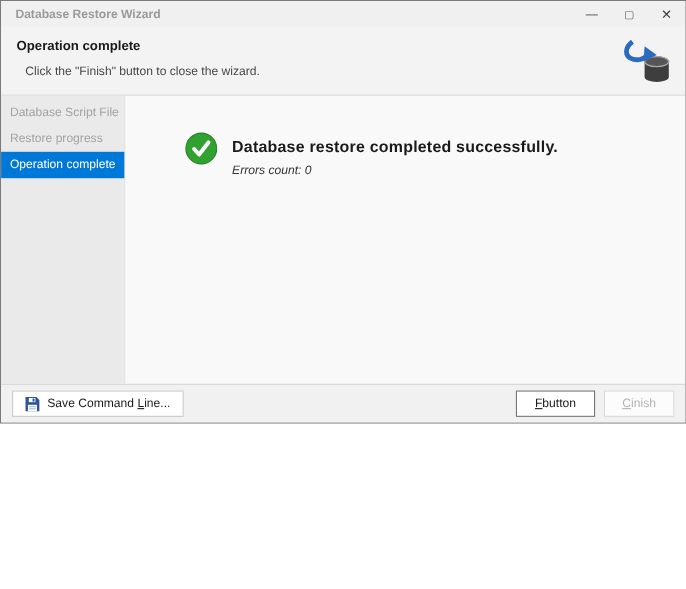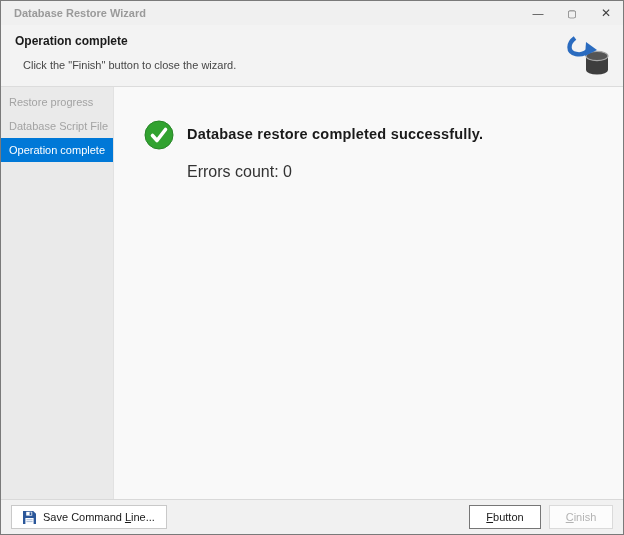--- a/index.html
+++ b/index.html
@@ -1,20 +1,20 @@
 <!DOCTYPE html>
 <html><head>
 <meta charset="utf-8">
 <style>
   * { box-sizing: border-box; margin: 0; padding: 0; }
   html, body { width: 624px; height: 535px; background: #ffffff; }
   body { font-family: "Liberation Sans", sans-serif; overflow: hidden; }
 
   .window {
-    width: 624px; height: 535px;
+    width: 624px; height: 385px;
     border: 1px solid #7a7a7a;
     background: #f4f4f4;
     display: flex; flex-direction: column;
   }
 
   
   .titlebar {
     height: 24px; background: #f0f0f0;
     display: flex; align-items: center; flex-shrink: 0;
   }
@@ -45,26 +45,26 @@
   .sidebar {
     width: 113px; background: #eaeaea; padding-top: 3px;
     border-right: 1px solid #e2e2e2; flex-shrink: 0;
   }
   .side-item {
     height: 24px; line-height: 24px; padding-left: 8px;
     font-size: 11px; color: #a3a3a3; white-space: nowrap; overflow: hidden;
   }
   .side-item.active { background: #0078d7; color: #ffffff; }
 
-  .content { flex: 1; background: #f9f9f9; }
+  .content { flex: 1; background: #f9f9f9; padding-left: 24px; }
   .status-row { display: flex; padding: 33px 0 0 30px; }
   .check-icon { width: 30px; height: 30px; flex-shrink: 0; }
   .status-text { margin-left: 13px; }
   .status-msg { font-size: 14.5px; font-weight: bold; color: #1a1a1a; margin-top: 6px; letter-spacing: 0.2px; }
-  .errors-count { font-size: 16px; color: #333333; margin-top: 21px; }
+  .errors-count { font-size: 11px; color: #333333; margin-top: 7px; font-style: italic; }
 
   
   .footer {
     height: 35px; background: #f1f1f1; border-top: 1px solid #d9d9d9;
     display: flex; align-items: center; justify-content: space-between;
     padding: 0 10px; flex-shrink: 0; gap: 48px;
   }
   .btn {
     font-size: 11px; background: #ffffff; border: 1px solid #c9c9c9;
     height: 24px; display: inline-flex; align-items: center; justify-content: center;
@@ -100,22 +100,22 @@
         <ellipse cx="33" cy="22" rx="11" ry="4.6" fill="#555555" stroke="#a9a9a9" stroke-width="1.2"></ellipse>
 
         <path d="M11 4 C4 9 3 18 12 20 C18 21.3 22 19 25 15.5" fill="none" stroke="#2a6bbf" stroke-width="4.4" stroke-linecap="butt"></path>
         <path d="M22 8 L33 16 L21 22 Z" fill="#2a6bbf"></path>
       </svg>
     </div>
   </div>
 
   <div class="body">
     <div class="sidebar">
+      <div class="side-item">Database Script File</div>
       <div class="side-item">Restore progress</div>
-      <div class="side-item">Database Script File</div>
       <div class="side-item active">Operation complete</div>
     </div>
 
     <div class="content">
       <div class="status-row">
         <div class="check-icon">
           <svg width="30" height="30" viewBox="0 0 30 30">
             <circle cx="15" cy="15" r="14" fill="#31a230" stroke="#278527" stroke-width="1"></circle>
             <path d="M8.5 15.5 L13 20.5 L21.5 9.5" fill="none" stroke="#ffffff" stroke-width="3.6" stroke-linecap="round" stroke-linejoin="round"></path>
           </svg>

